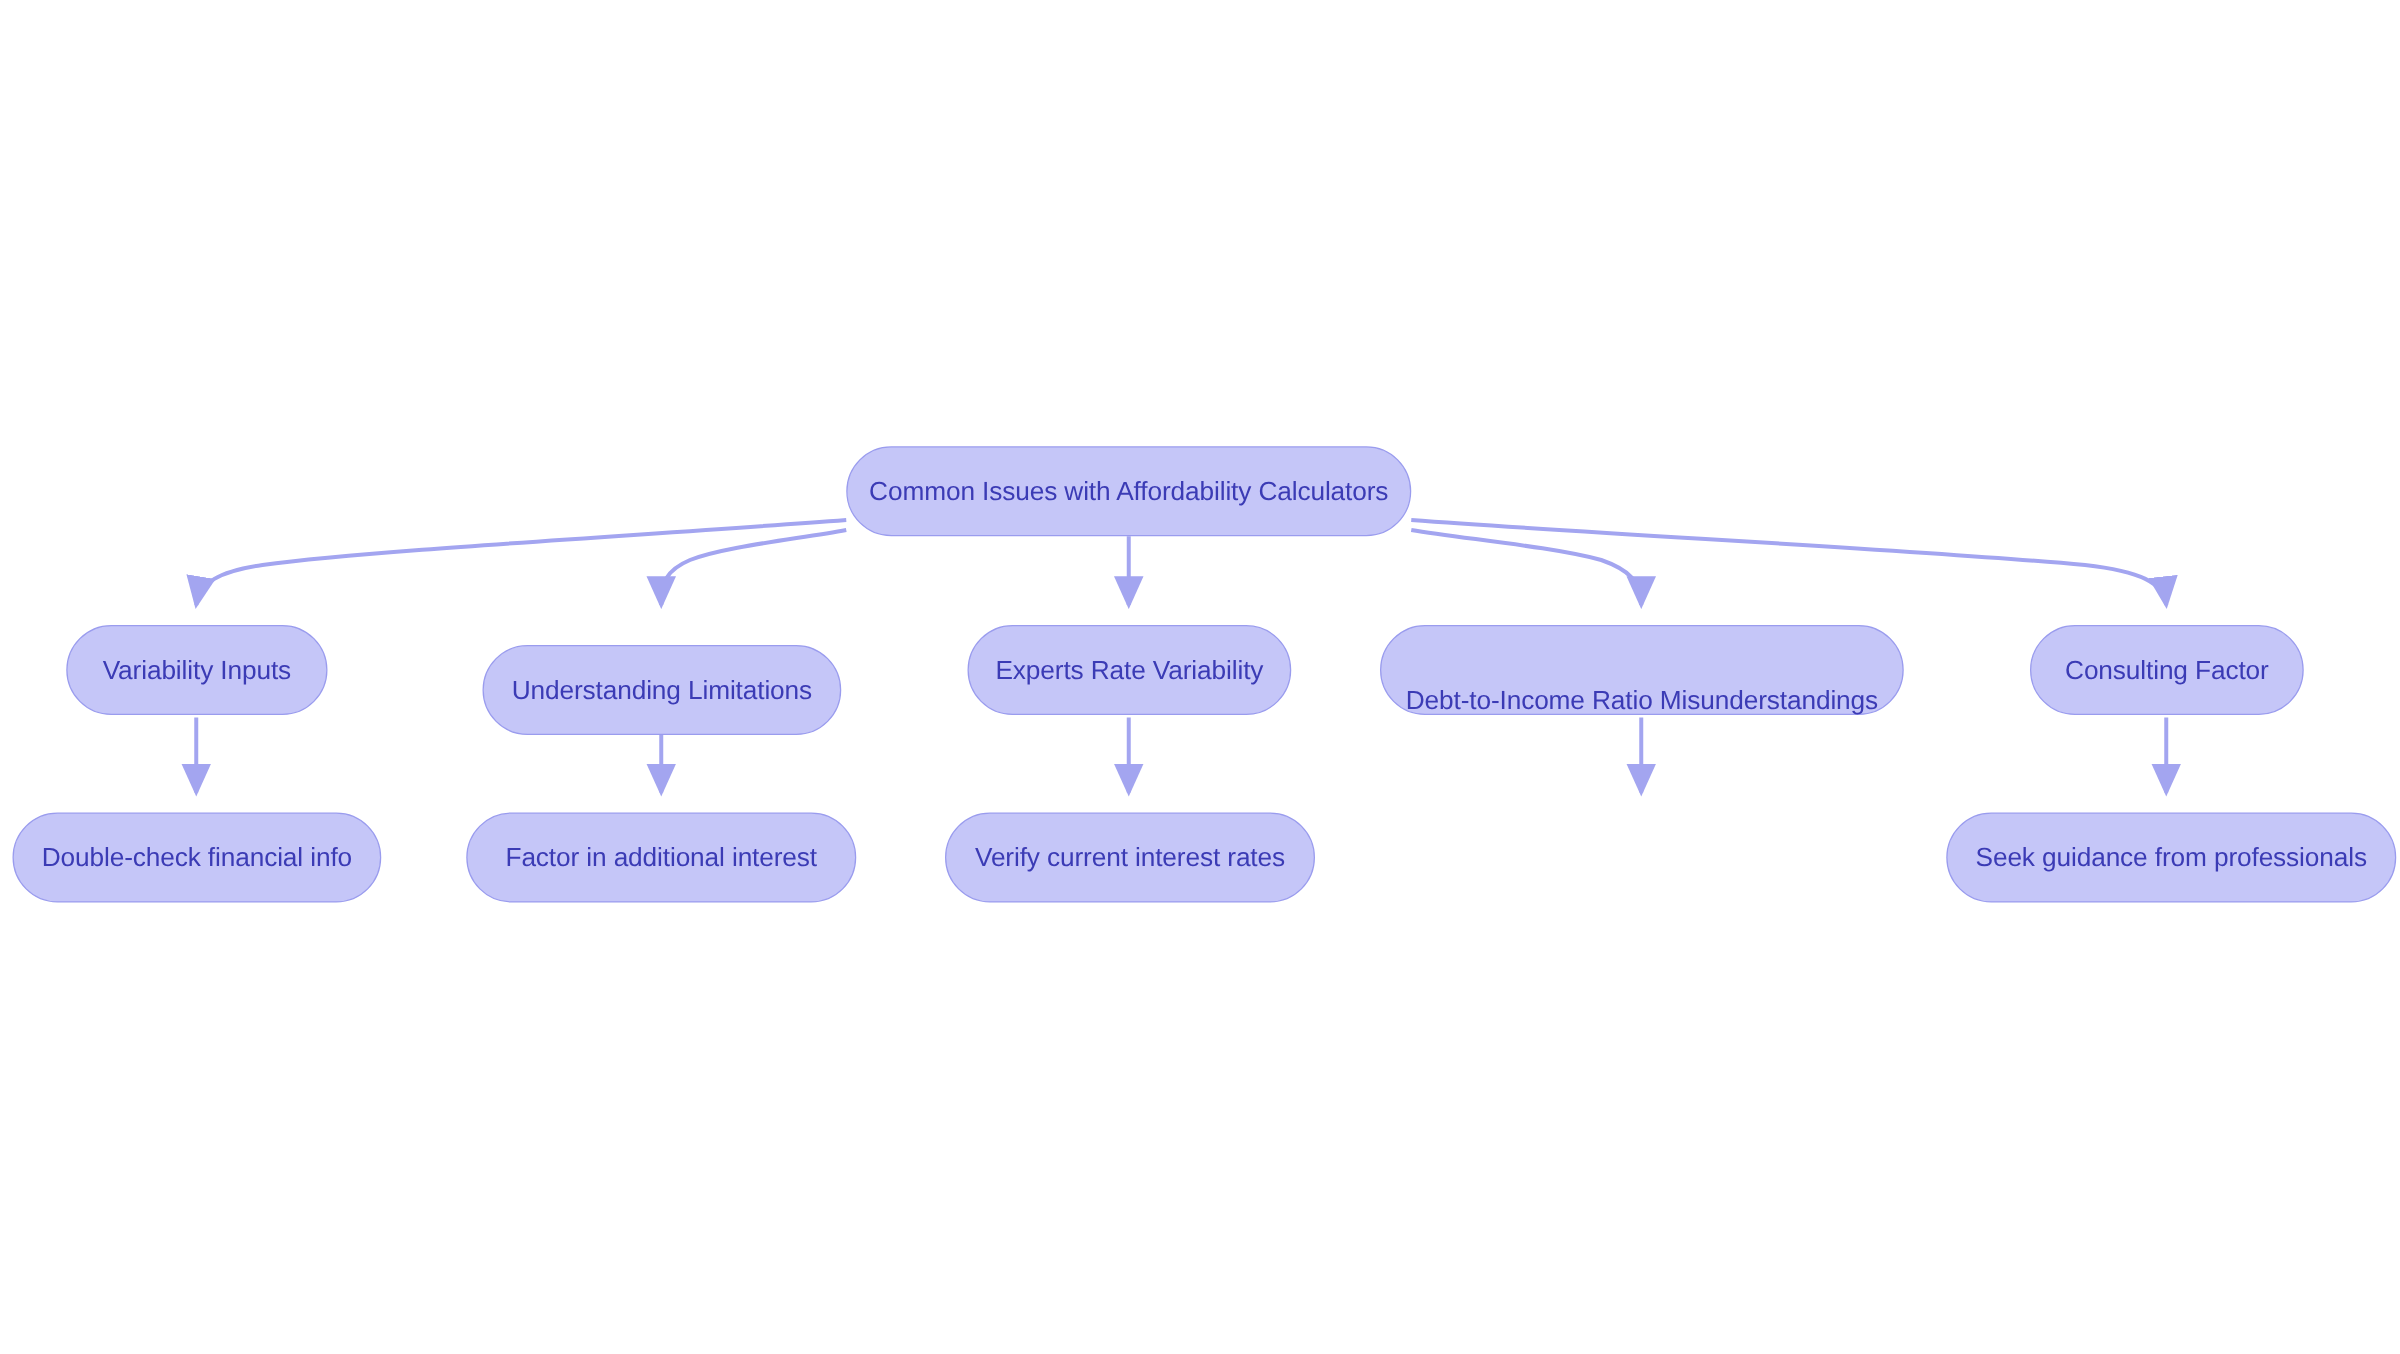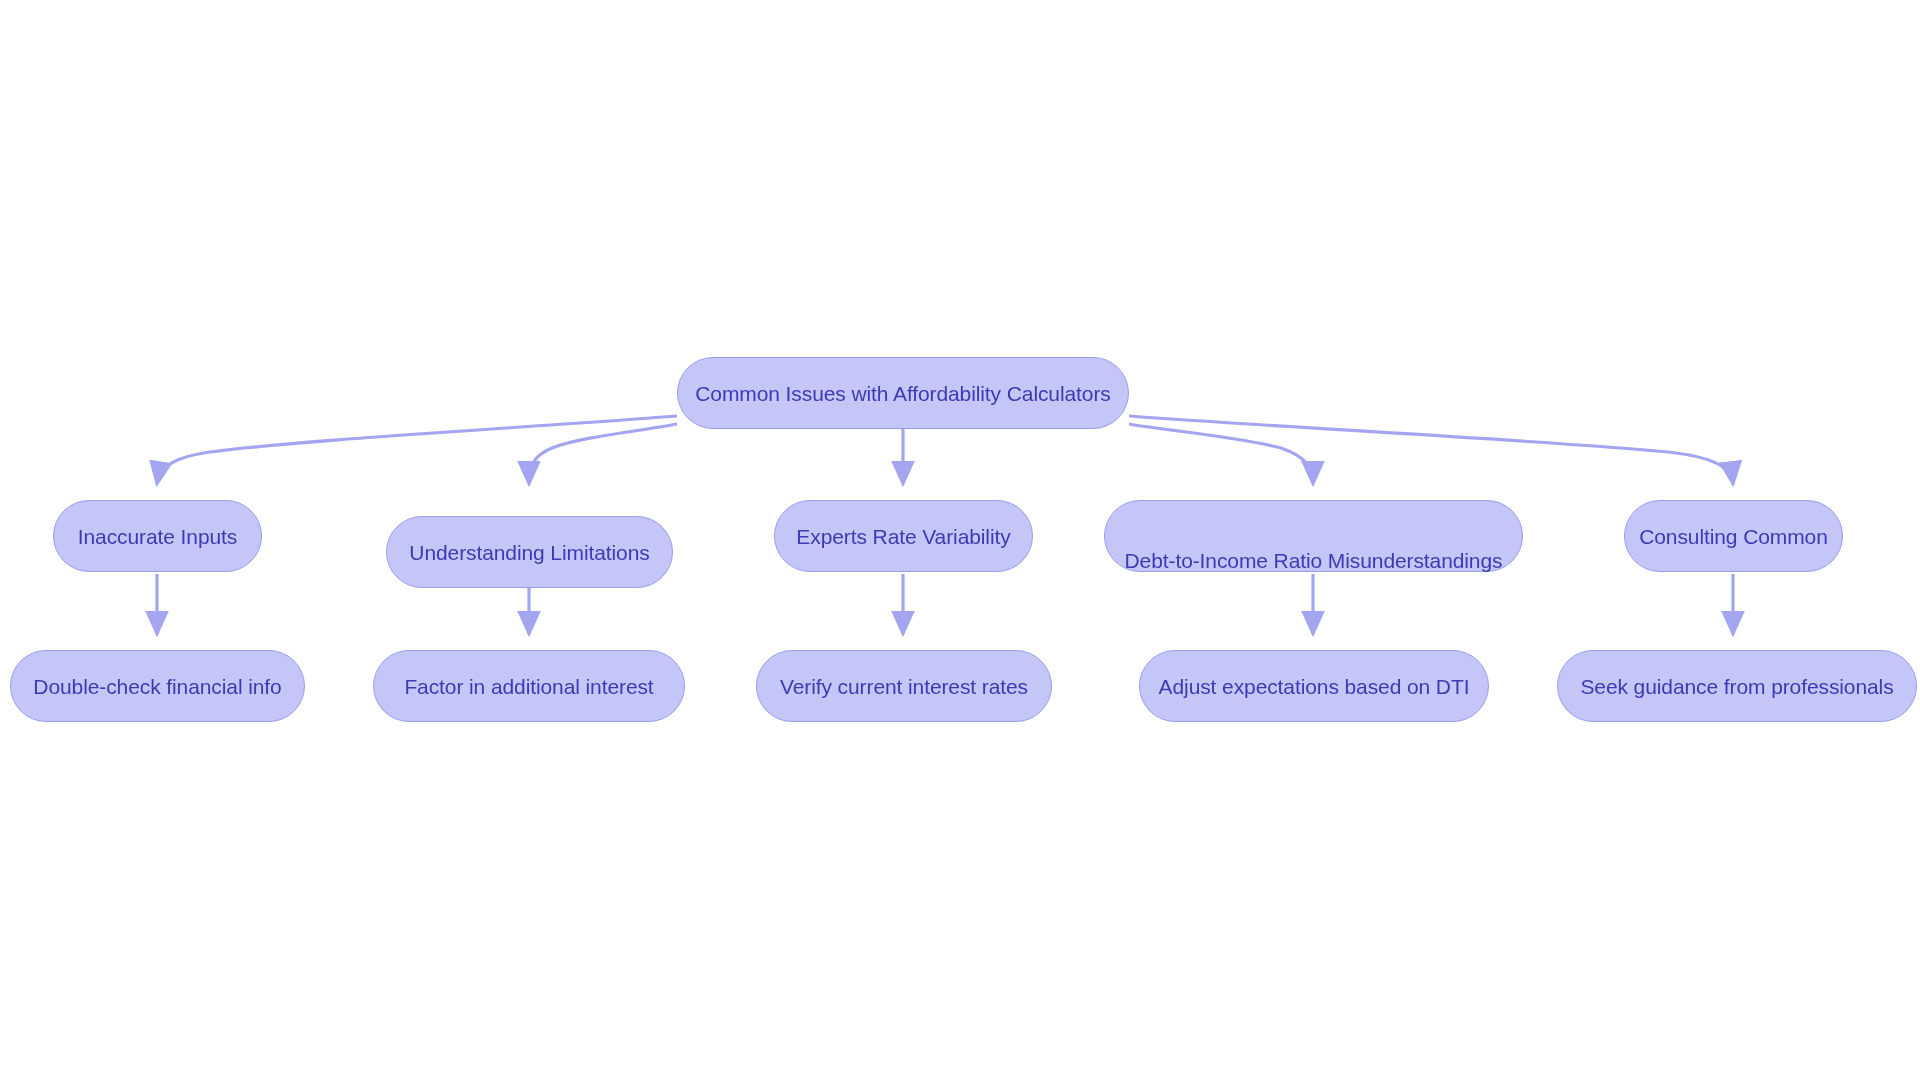--- a/index.html
+++ b/index.html
@@ -76,52 +76,49 @@
       <path d="M 1313,574 L 1313,634" marker-end="url(#arrow)"></path>
       <path d="M 1733,574 L 1733,634" marker-end="url(#arrow)"></path>
     </g>
   </svg>
 
   <div class="node" style="left:677px; top:357px; width:452px; height:72px;">
     <span class="node-label">Common Issues with Affordability Calculators</span>
   </div>
 
   <div class="node" style="left:53px; top:500px; width:209px; height:72px;">
-    <span class="node-label">Inaccurate Inputs</span>
+    <span class="node-label">Variability Inputs</span>
   </div>
 
   <div class="node" style="left:386px; top:500px; width:287px; height:72px;margin-top:16px;">
     <span class="node-label">Understanding Limitations</span>
   </div>
 
   <div class="node" style="left:774px; top:500px; width:259px; height:72px;">
     <span class="node-label">Experts Rate Variability</span>
   </div>
 
   <div class="node" style="left:1104px; top:500px; width:419px; height:72px;align-items:flex-end;">
     <span class="node-label">Debt-to-Income Ratio Misunderstandings</span>
   </div>
 
   <div class="node" style="left:1624px; top:500px; width:219px; height:72px;">
-    <span class="node-label">Consulting Common</span>
+    <span class="node-label">Consulting Factor</span>
   </div>
 
   <div class="node" style="left:10px; top:650px; width:295px; height:72px;">
     <span class="node-label">Double-check financial info</span>
   </div>
 
   <div class="node" style="left:373px; top:650px; width:312px; height:72px;">
     <span class="node-label">Factor in additional interest</span>
   </div>
 
   <div class="node" style="left:756px; top:650px; width:296px; height:72px;text-align:center;">
     <span class="node-label">Verify current interest rates</span>
   </div>
 
-  <div class="node" style="left:1139px; top:650px; width:350px; height:72px;">
-    <span class="node-label">Adjust expectations based on DTI</span>
-  </div>
 
   <div class="node" style="left:1557px; top:650px; width:360px; height:72px;text-align:center;">
     <span class="node-label">Seek guidance from professionals</span>
   </div>
 
 </div>
 
 </body></html>

